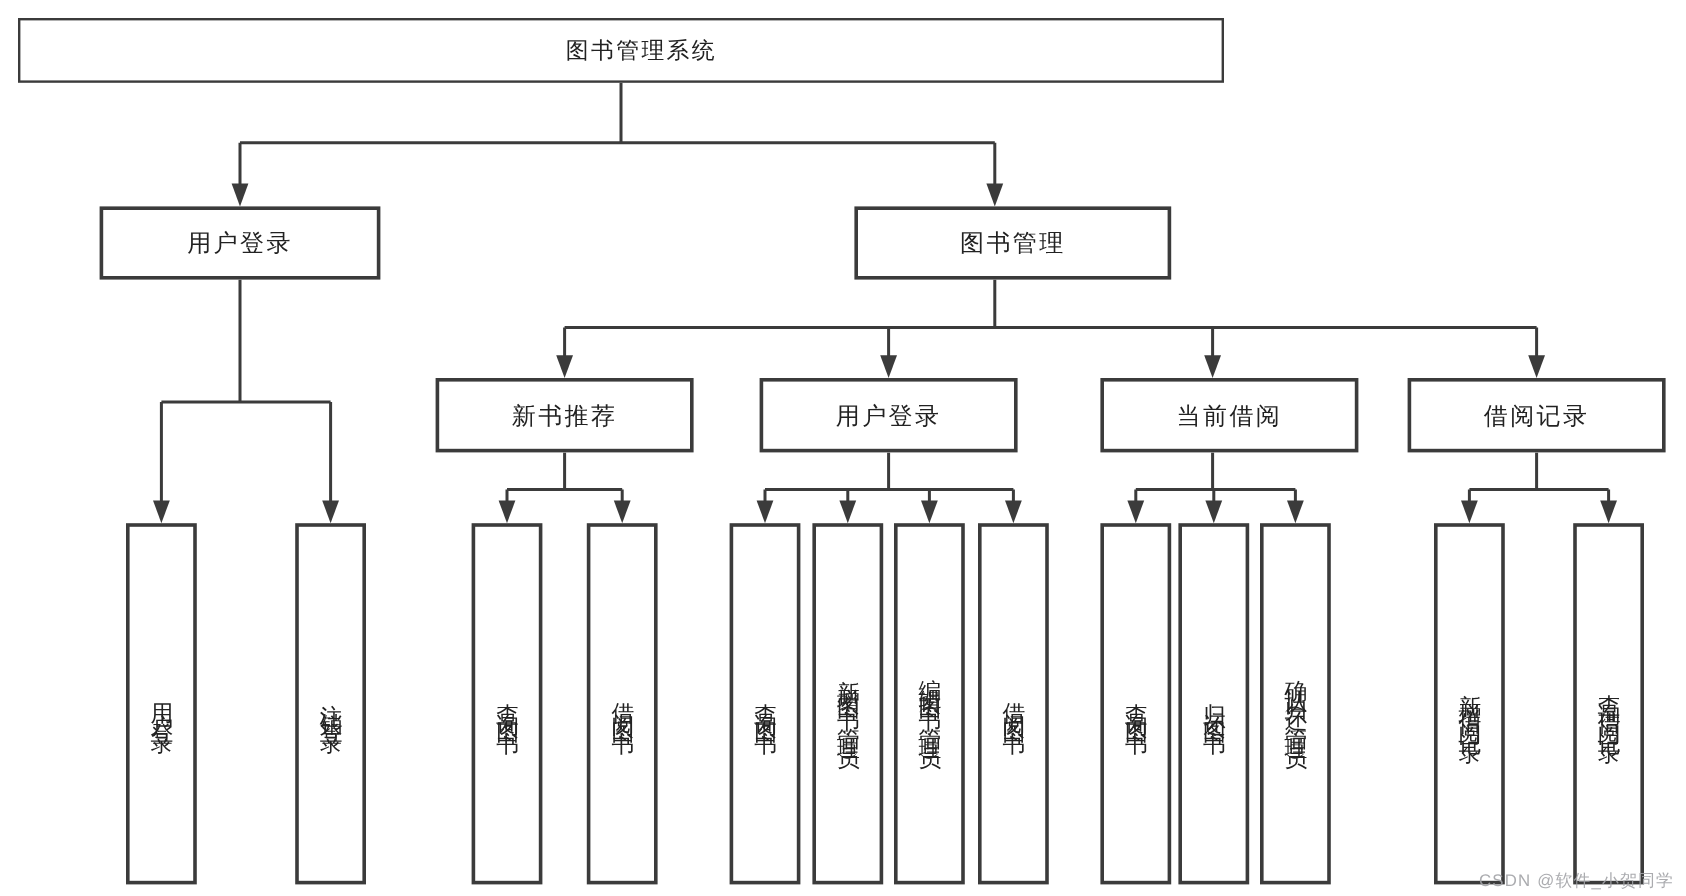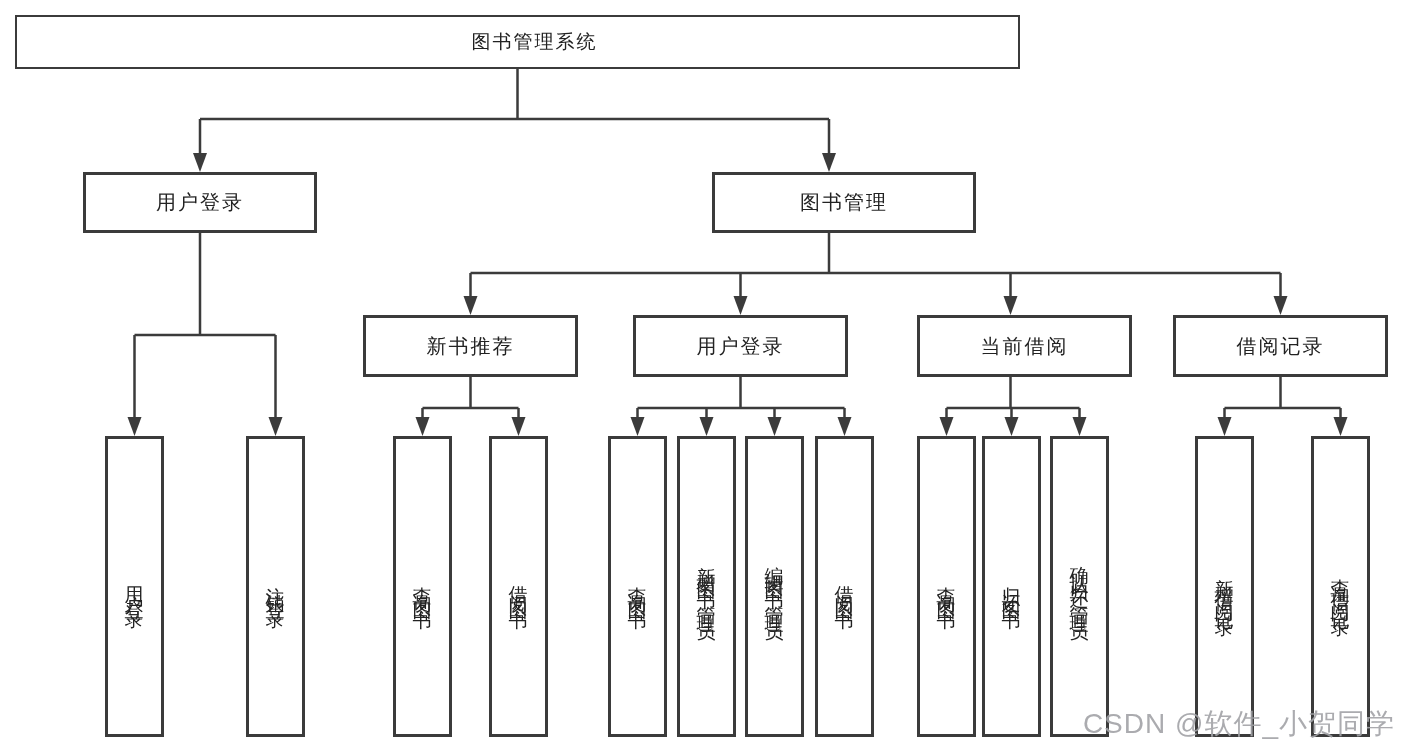--- a/index.html
+++ b/index.html
@@ -47,21 +47,21 @@
     text-orientation: mixed;
     font-size: 19px;
     letter-spacing: 8px;
     line-height: 1;
     color: #222222;
   }
   .watermark {
     position: absolute;
     right: 10px;
     bottom: 4px;
-    font-size: 28px;
+    font-size: 14px;
     color: #a2a3a7;
     opacity: 0.9;
     letter-spacing: 1px;
     white-space: nowrap;
   }
 </style>
 </head>
 <body>
 
 <div class="canvas">

